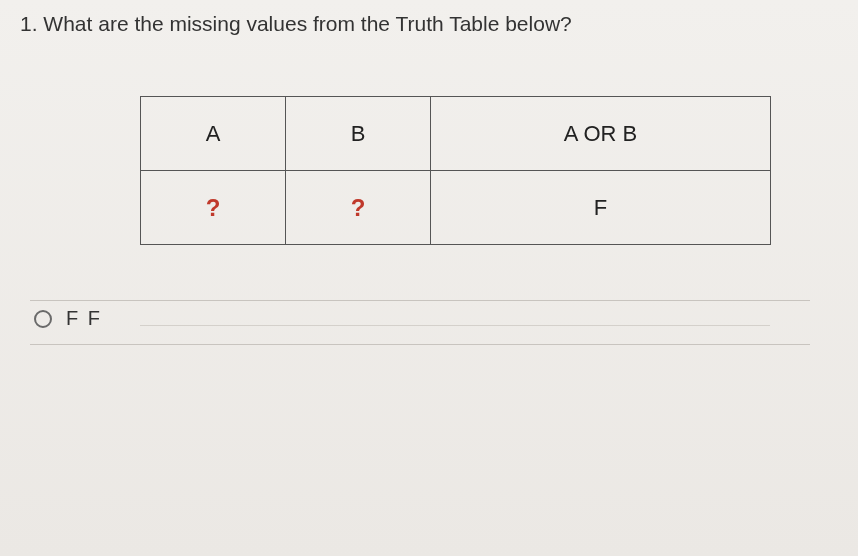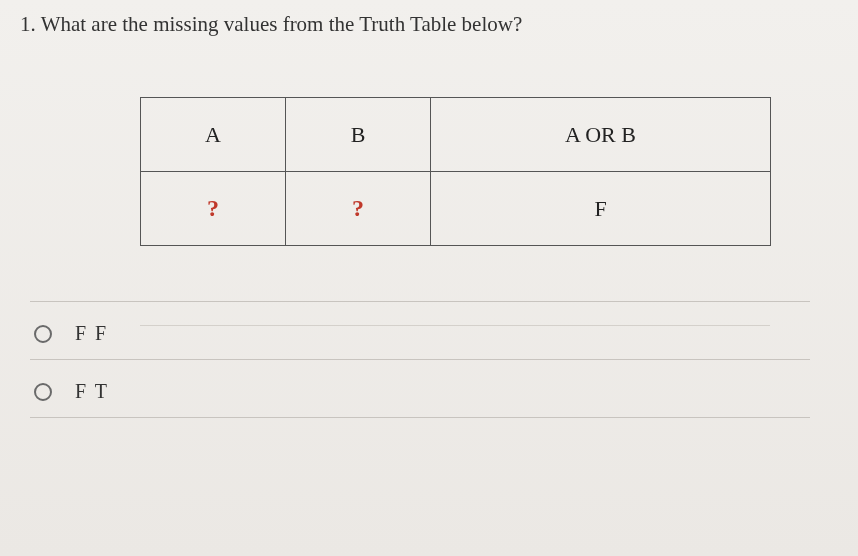--- a/index.html
+++ b/index.html
@@ -1,19 +1,18 @@
 <!DOCTYPE html>
 <html><head>
   <meta charset="utf-8">
   <style>
     * {
       box-sizing: border-box;
       margin: 0;
       padding: 0;
-      font-family: Liberation Serif, serif;
     }
     body {
       width: 858px;
       height: 556px;
       background: linear-gradient(to bottom, #f2f0ed 0%, #ebe8e4 100%);
       font-family: Arial, Helvetica, sans-serif;
       color: #2a2a2a;
       position: relative;
       overflow: hidden;
     }
@@ -41,24 +40,24 @@
     .unknown {
       color: #c0392b;
       font-weight: bold;
       font-size: 24px;
     }
     .options {
       margin: 55px 0 0 30px;
     }
     .option-row {
       border-bottom: 1px solid #c8c4bf;
-      padding: 20px 0 14px 4px;
+      padding: 6px 0 14px 4px;
       display: flex;
       align-items: center;
-      gap: 23px;
+      gap: 14px;
       width: 780px;
     }
     .option-row:first-child {
       border-top: 1px solid #c8c4bf;
     }
     .radio {
       width: 18px;
       height: 18px;
       border: 2px solid #6a6a6a;
       border-radius: 50%;
@@ -108,17 +107,13 @@
 
 <div class="rule-lines">
   <div></div>
 </div>
 
 <div class="options">
   <div class="option-row">
     <span class="radio"></span>
     <span class="opt-label">F F</span>
   </div>
-  <div class="option-row">
-    <span class="radio"></span>
-    <span class="opt-label">F T</span>
-  </div>
 </div>
 
 </body></html>

